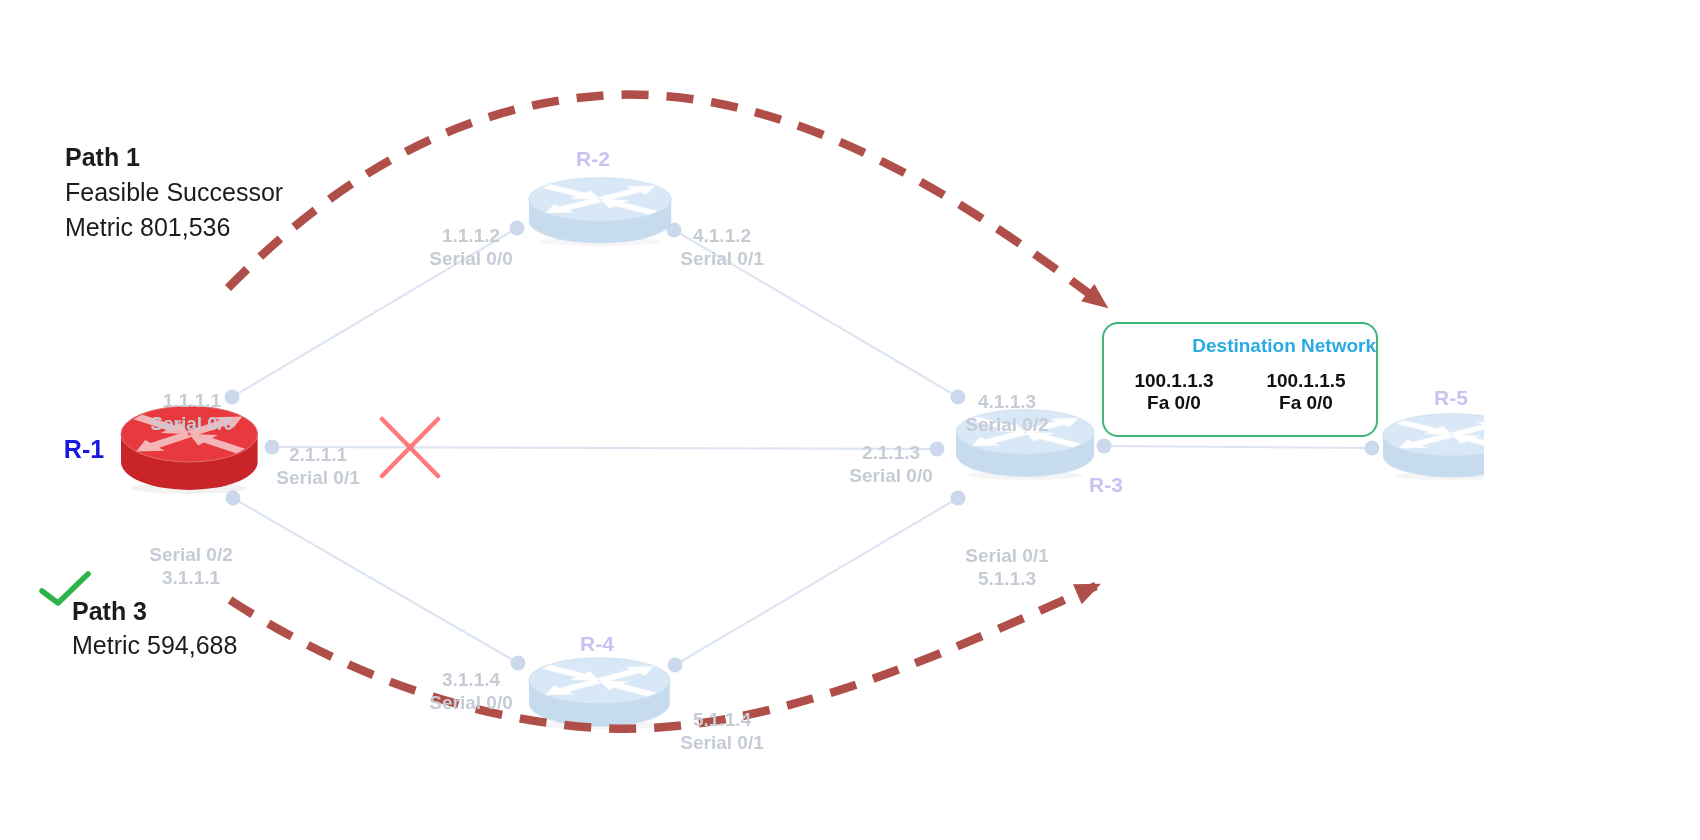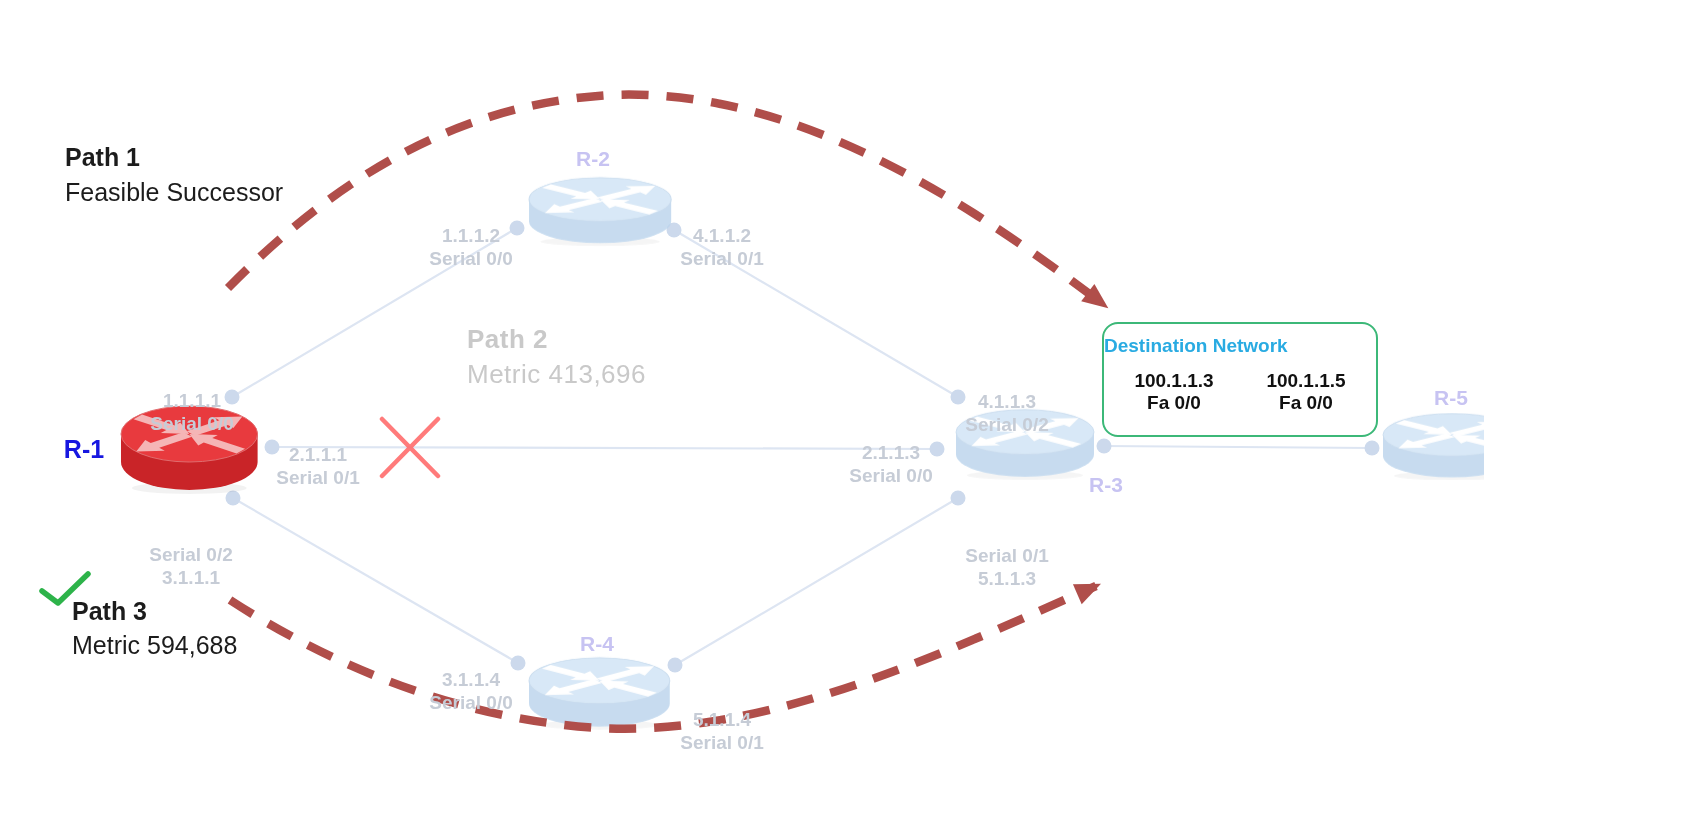--- a/index.html
+++ b/index.html
@@ -21,21 +21,21 @@
          color:#c7c3f2;white-space:nowrap;}
   .rname-r1{color:#1717e0;font-size:25px;}
 
   
   .iface{position:absolute;transform:translate(-50%,-50%);text-align:center;
          font-weight:bold;font-size:19px;line-height:23px;color:#c6ccd6;white-space:nowrap;margin-top:43px;}
 
   
   .destbox{position:absolute;left:1102px;top:322px;width:276px;height:115px;background:#ffffff;
            border:2px solid #3cb878;border-radius:16px;box-sizing:border-box;}
-  .destbox .dtitle{margin-top:11px;text-align:left;font-weight:bold;font-size:19px;color:#29abe2;}
+  .destbox .dtitle{margin-top:11px;text-align:right;font-weight:bold;font-size:19px;color:#29abe2;}
   .destbox .drow{display:flex;justify-content:space-around;margin-top:13px;padding:0 4px;}
   .destbox .dentry{text-align:center;font-weight:bold;font-size:19px;line-height:22px;color:#111;}
 </style>
 </head>
 <body>
 
 <div class="canvas">
 
   <svg class="layer" width="1700" height="840" viewBox="0 0 1700 840">
     <defs>
@@ -94,26 +94,23 @@
       <line x1="382" y1="419" x2="438" y2="476"></line>
       <line x1="438" y1="419" x2="382" y2="476"></line>
     </g>
 
     <path d="M42,591 L58,603 L88,574" fill="none" stroke="#2db34a" stroke-width="5.5" stroke-linecap="round" stroke-linejoin="round"></path>
   </svg>
 
   <div class="note note-path1">
     <div class="bold">Path 1</div>
     <div>Feasible Successor</div>
+    <div>Metric 801,536</div>
   </div>
 
-  <div class="note note-path2">
-    <div class="bold">Path 2</div>
-    <div>Metric 413,696</div>
-  </div>
 
   <div class="note note-path3">
     <div class="bold">Path 3</div>
     <div>Metric 594,688</div>
   </div>
 
   <div class="rname rname-r1" style="left:84px;top:449px">R-1</div>
   <div class="rname" style="left:593px;top:159px">R-2</div>
   <div class="rname" style="left:1106px;top:485px">R-3</div>
   <div class="rname" style="left:597px;top:644px">R-4</div>

